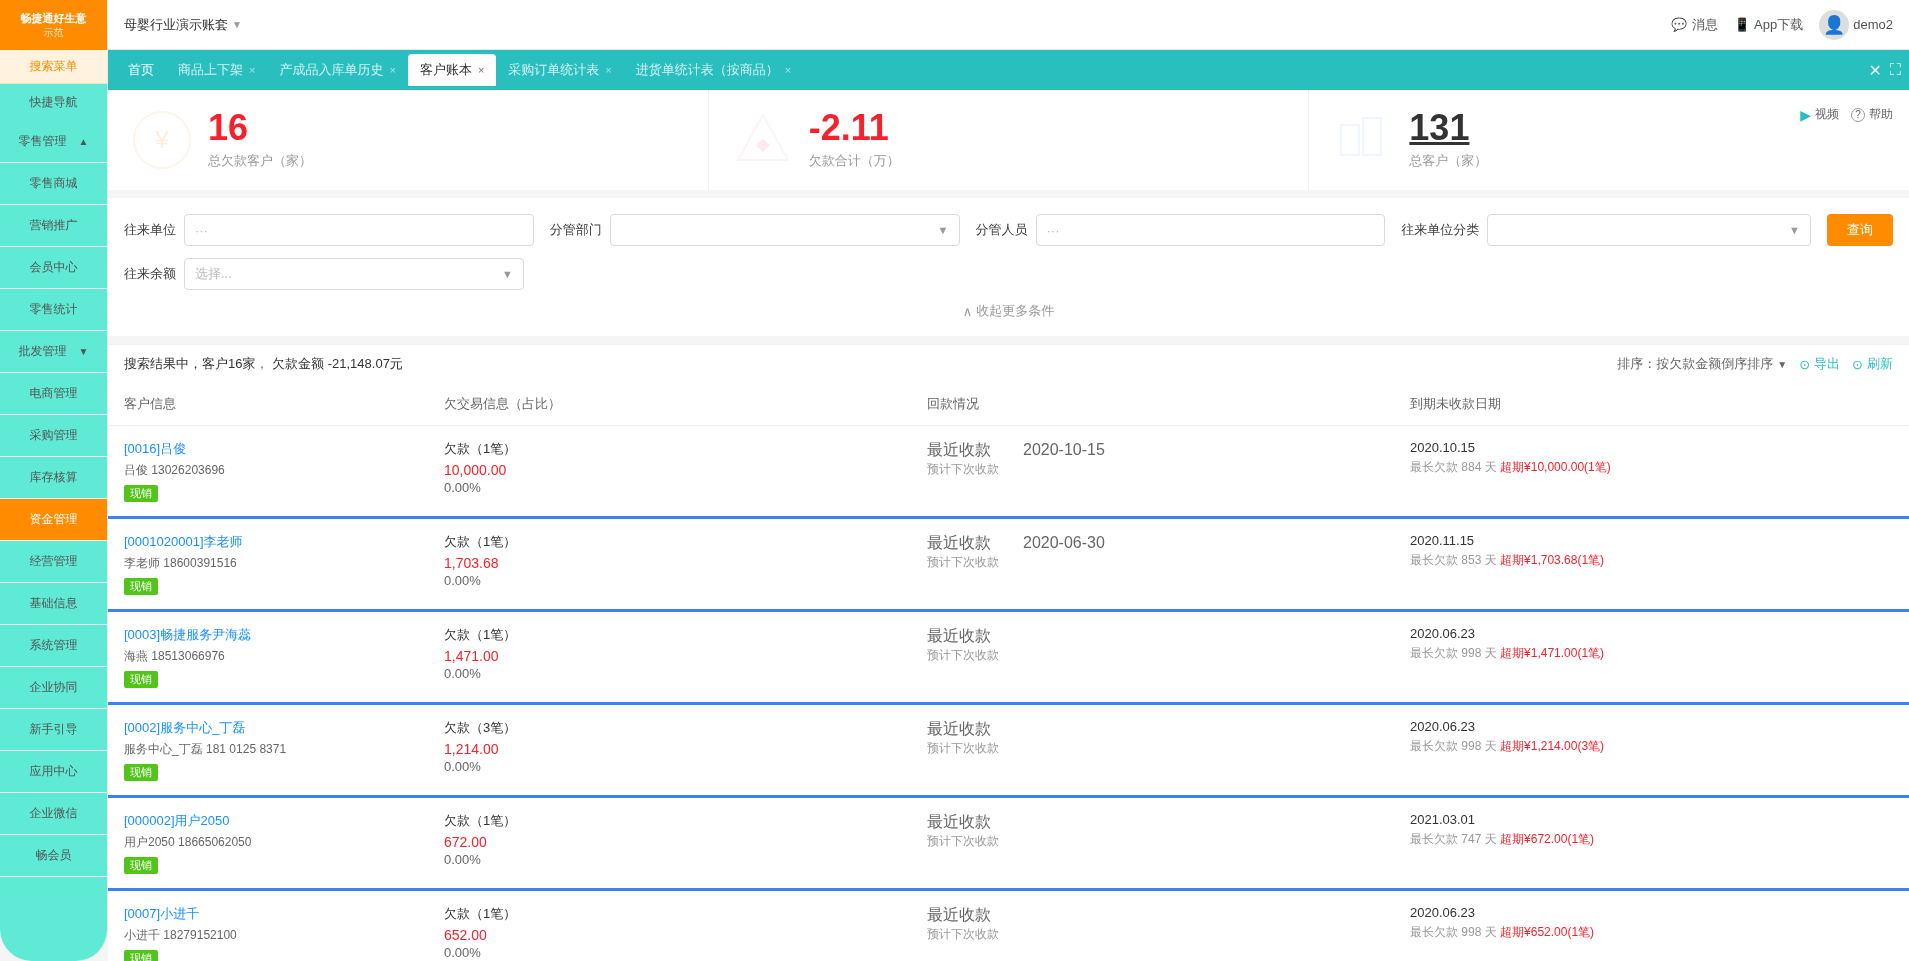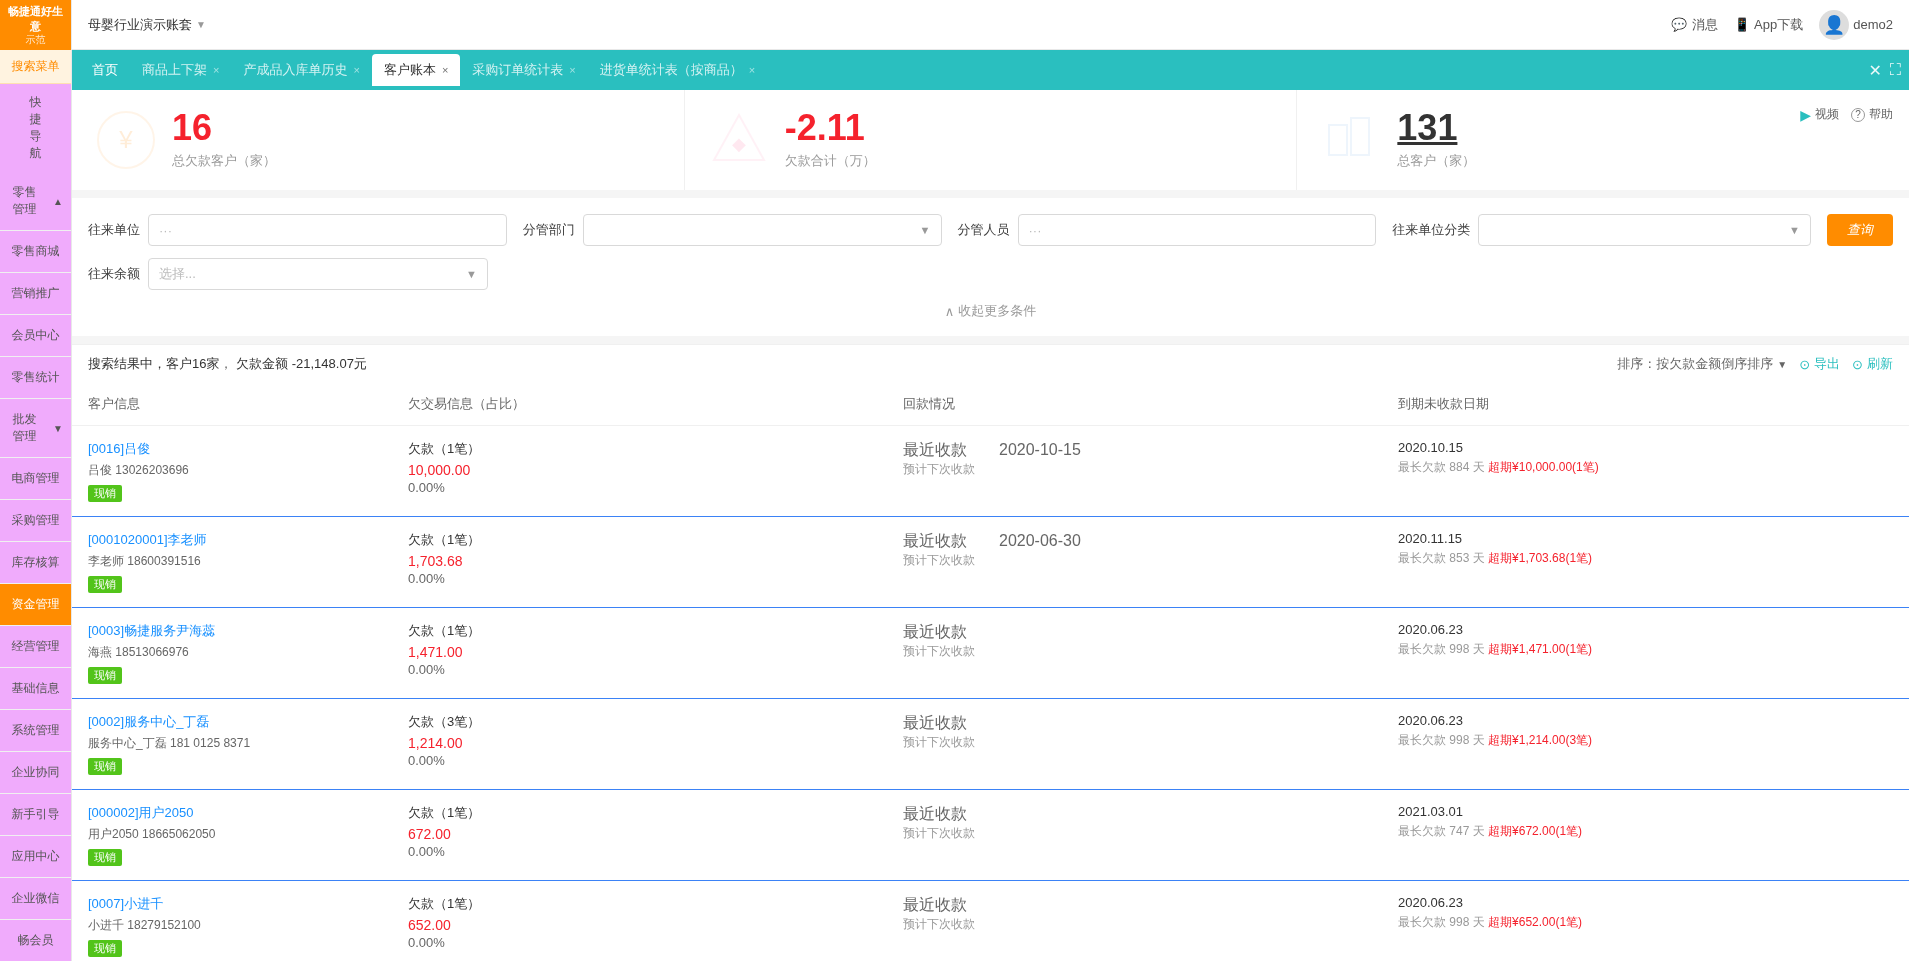--- a/index.html
+++ b/index.html
@@ -2,21 +2,21 @@
 <html><head>
   <meta charset="utf-8">
   <style>
     * { box-sizing: border-box; margin: 0; padding: 0; }
     body { font-family: 'Microsoft YaHei', Arial, sans-serif; font-size: 13px; background: #f5f5f5; color: #333; }
 
     
     .app-container { display: flex; height: 961px; overflow: hidden; }
 
     
-    .sidebar { width: 72px; background: #f0abfc; border-right: 1px solid #e8e8e8; display: flex; flex-direction: column; flex-shrink: 0; }
+    .sidebar { width: 108px; background: #5eead4; border-right: 1px solid #e8e8e8; display: flex; flex-direction: column; flex-shrink: 0; border-radius: 32px; }
     .sidebar-logo { background: #ff8c00; padding: 8px; text-align: center; color: #fff; font-size: 11px; line-height: 1.3; height: 50px; display: flex; align-items: center; justify-content: center; }
     .sidebar-logo-text { font-weight: bold; }
     .sidebar-search { background: #fff3e0; padding: 8px; text-align: center; color: #ff8c00; font-size: 12px; cursor: pointer; border-bottom: 1px solid #ffe0b2; }
     .sidebar-nav { flex: 1; overflow-y: auto; }
     .sidebar-item { padding: 12px 8px; text-align: center; font-size: 12px; color: #555; cursor: pointer; border-bottom: 1px solid #f0f0f0; }
     .sidebar-item.active { background: #ff8c00; color: #fff; }
     .sidebar-item.has-sub { display: flex; align-items: center; justify-content: center; gap: 12px; }
     .sidebar-item .arrow { font-size: 10px; }
     .quick-nav { padding: 10px 24px; text-align: center; font-size: 12px; color: #555; cursor: pointer; }
 
@@ -56,34 +56,34 @@
     .stat-label { font-size: 13px; color: #999; margin-top: 6px; }
 
     
     .filter-area { background: #fff; padding: 16px; margin-bottom: 8px; }
     .filter-row { display: flex; align-items: center; gap: 16px; margin-bottom: 12px; }
     .filter-item { display: flex; align-items: center; gap: 8px; flex: 1; }
     .filter-label { font-size: 13px; color: #404040; white-space: nowrap; }
     .filter-input { flex: 1; border: 1px solid #d9d9d9; border-radius: 4px; padding: 6px 10px; font-size: 13px; display: flex; align-items: center; justify-content: space-between; cursor: pointer; min-height: 32px; }
     .filter-select { flex: 1; border: 1px solid #d9d9d9; border-radius: 4px; padding: 6px 10px; font-size: 13px; display: flex; align-items: center; justify-content: space-between; cursor: pointer; min-height: 32px; background: #fff; }
     .filter-arrow { color: #999; font-size: 11px; }
-    .filter-btn { background: #ff8c00; color: #fff; border: none; border-radius: 4px; padding: 7px 20px; font-size: 13px; cursor: pointer; white-space: nowrap; font-style: italic; }
+    .filter-btn { background: #ff8c00; color: #fff; border: none; border-radius: 4px; padding: 7px 20px; font-size: 13px; cursor: pointer; white-space: nowrap; }
     .collapse-btn { display: flex; align-items: center; justify-content: center; gap: 4px; color: #999; font-size: 13px; cursor: pointer; margin-top: 4px; }
 
     
     .results-bar { background: #fff; padding: 10px 16px; display: flex; align-items: center; justify-content: space-between; border-top: 1px solid #f0f0f0; }
     .results-info { font-size: 13px; color: #666; }
     .results-info span { color: #333; }
     .results-actions { display: flex; align-items: center; gap: 12px; font-size: 13px; color: #666; }
     .results-sort { display: flex; align-items: center; gap: 4px; cursor: pointer; }
 
     
     .table-container { background: #fff; }
     .table-header { display: grid; grid-template-columns: 320px 1fr 1fr 1fr; padding: 12px 16px; border-bottom: 1px solid #f0f0f0; font-size: 13px; color: #666; font-weight: 500; }
-    .table-row { display: grid; grid-template-columns: 320px 1fr 1fr 1fr; padding: 14px 16px; border-bottom: 1px solid #3b82f6; align-items: start; }
+    .table-row { display: grid; grid-template-columns: 320px 1fr 1fr 1fr; padding: 14px 16px; border-bottom: 3px solid #3b82f6; align-items: start; }
     .customer-phone { font-size: 12px; color: #666; margin-top: 4px; }
     .customer-tag { display: inline-block; background: #52c41a; color: #fff; font-size: 11px; padding: 1px 6px; border-radius: 2px; margin-top: 6px; }
 
     .debt-count { font-size: 13px; color: #333; }
     .debt-amount { color: #f5222d; font-size: 14px; font-weight: 500; margin-top: 4px; }
     .debt-percent { color: #666; font-size: 13px; margin-top: 2px; }
 
     .payment-date { font-size: 16px; color: #666; }
     .payment-label { font-size: 12px; color: #999; }
 

